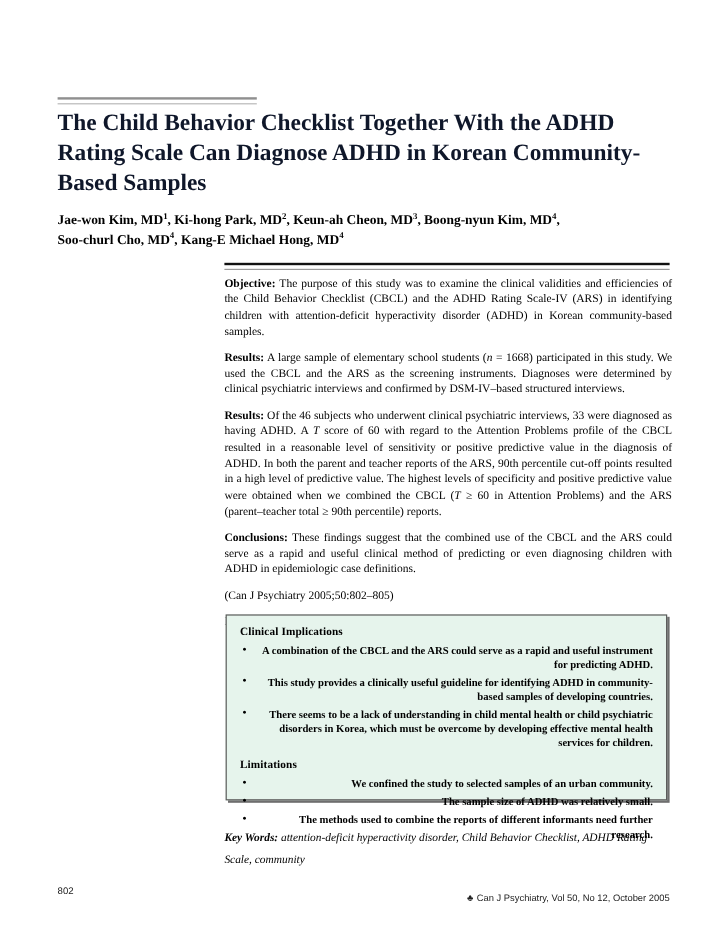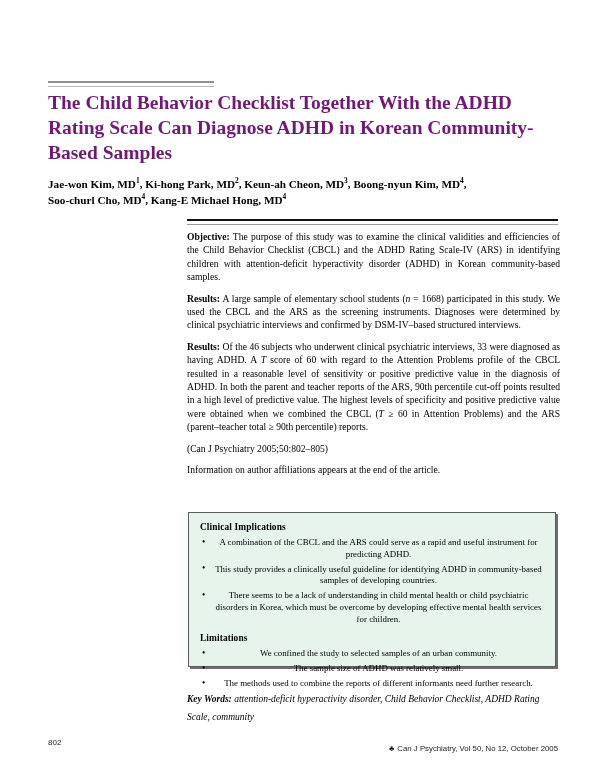--- a/index.html
+++ b/index.html
@@ -47,21 +47,21 @@
   
   .article-title {
     position: absolute;
     left: 48px;
     top: 90px;
     width: 500px;
     font-family: "Liberation Serif", serif;
     font-weight: bold;
     font-size: 19.5px;
     line-height: 25px;
-    color: #701a75;
+    color: #0f172a;
   }
 
   
   .authors {
     position: absolute;
     left: 48px;
     top: 176px;
     width: 505px;
     font-family: Liberation Serif, serif;
     font-weight: bold;
@@ -131,21 +131,22 @@
     list-style: none;
     margin: 0;
     padding: 0;
   }
   ul.impl-list li {
     position: relative;
     padding-left: 13px;
     font-size: 8.9px;
     line-height: 11.6px;
     margin-bottom: 3.5px;
-    text-align: center;
+    text-align: right;
+    font-weight: bold;
   }
   ul.impl-list li::before {
     content: "\2022";
     position: absolute;
     left: 2px;
     top: -0.5px;
     font-size: 9.5px;
   }
 
   
@@ -204,20 +205,21 @@
   <div class="abstract-rule"></div>
 
   <div class="abstract">
 
     <p><span class="lead">Objective:</span><span> The purpose of this study was to examine the clinical validities and efficiencies of the Child Behavior Checklist (CBCL) and the ADHD Rating Scale-IV (ARS) in identifying children with attention-deficit hyperactivity disorder (ADHD) in Korean community-based samples.</span></p>
 
     <p><span class="lead">Results:</span><span> A large sample of elementary school students (</span><span class="it">n</span><span> = 1668) participated in this study. We used the CBCL and the ARS as the screening instruments. Diagnoses were determined by clinical psychiatric interviews and confirmed by DSM-IV–based structured interviews.</span></p>
 
     <p><span class="lead">Results:</span><span> Of the 46 subjects who underwent clinical psychiatric interviews, 33 were diagnosed as having ADHD. A </span><span class="it">T</span><span> score of 60 with regard to the Attention Problems profile of the CBCL resulted in a reasonable level of sensitivity or positive predictive value in the diagnosis of ADHD. In both the parent and teacher reports of the ARS, 90th percentile cut-off points resulted in a high level of predictive value. The highest levels of specificity and positive predictive value were obtained when we combined the CBCL (</span><span class="it">T</span><span> ≥ 60 in Attention Problems) and the ARS (parent–teacher total ≥ 90th percentile) reports.</span></p>
 
+    <p><span class="lead">Conclusions:</span><span> These findings suggest that the combined use of the CBCL and the ARS could serve as a rapid and useful clinical method of predicting or even diagnosing children with ADHD in epidemiologic case definitions.</span></p>
 
     <p class="plain">(Can J Psychiatry 2005;50:802–805)</p>
 
     <p class="plain">Information on author affiliations appears at the end of the article.</p>
   </div>
 
   <div class="impl-box">
     <div class="impl-heading">Clinical Implications</div>
     <ul class="impl-list">
       <li>A combination of the CBCL and the ARS could serve as a rapid and useful instrument for predicting ADHD.</li>

